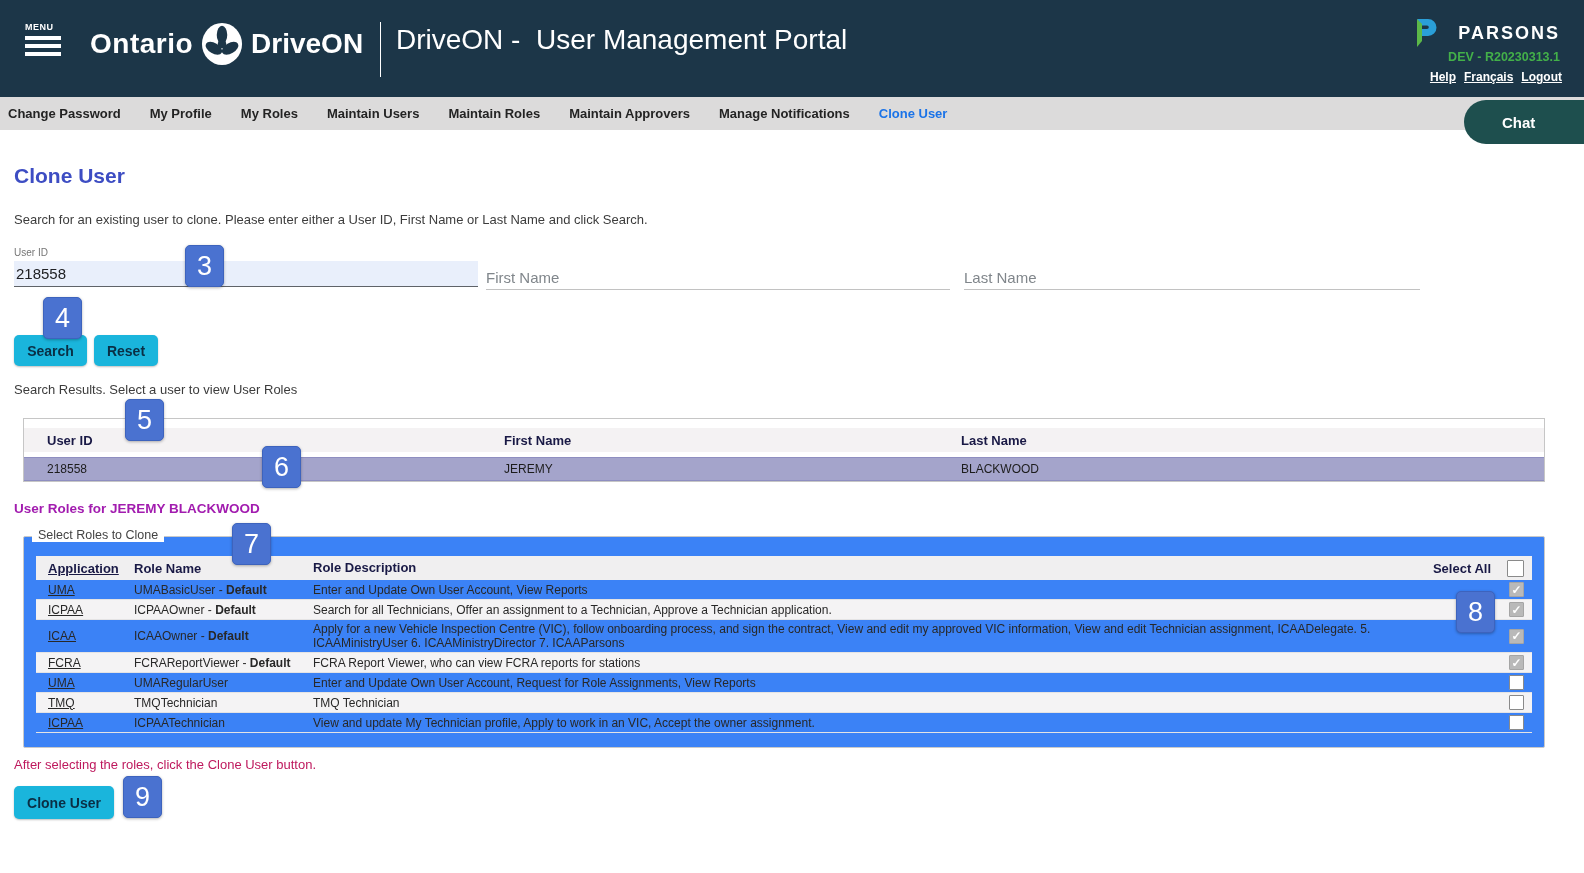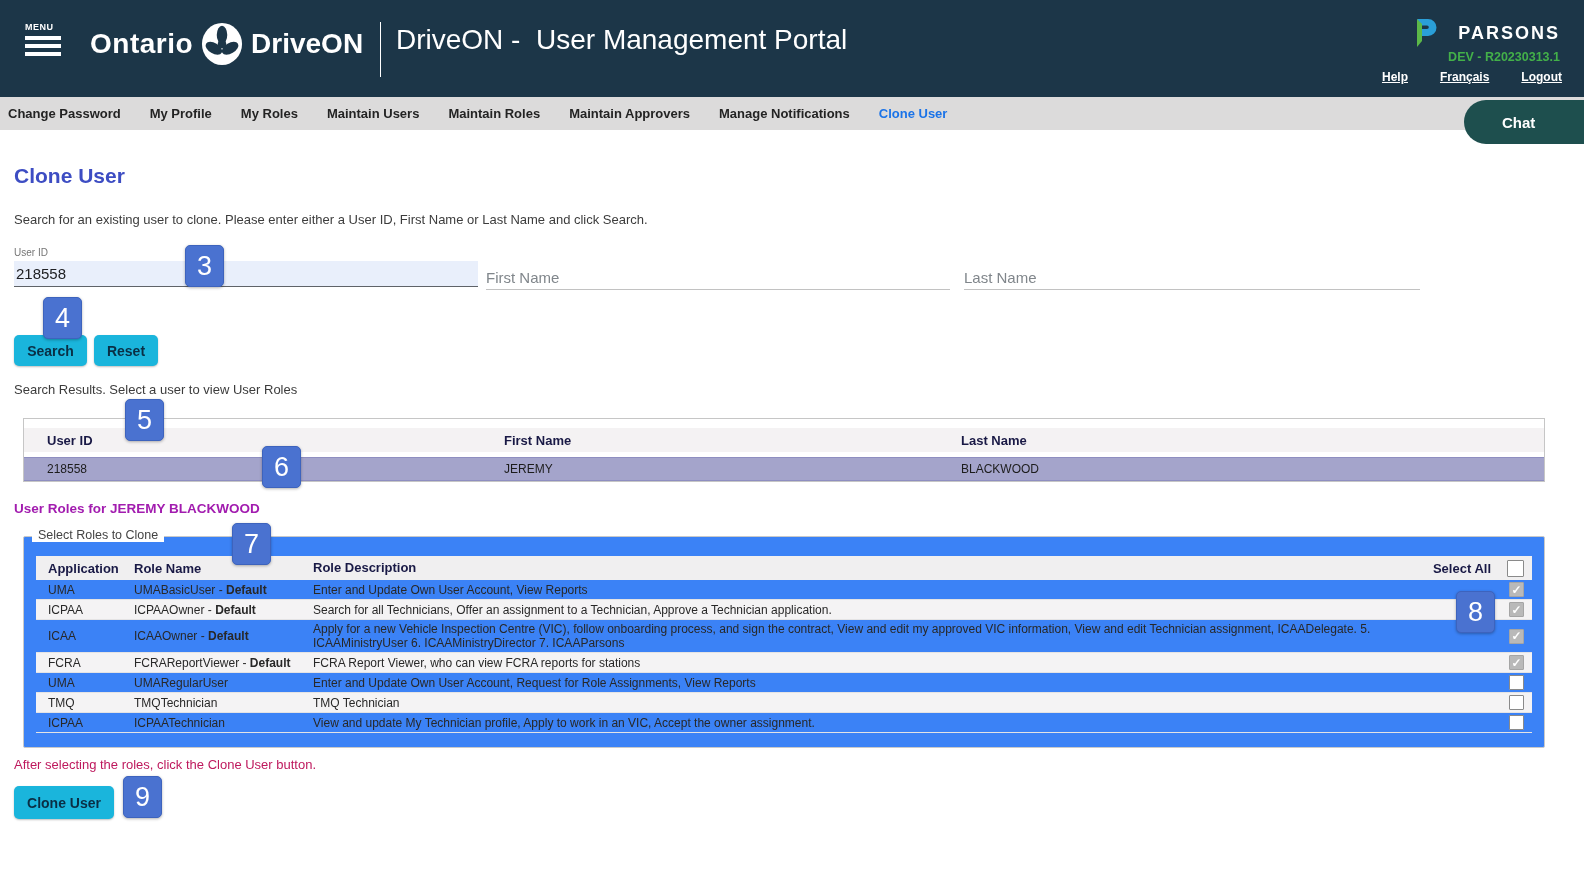--- a/index.html
+++ b/index.html
@@ -13,21 +13,21 @@
   .menu-bars span{display:block;width:36px;height:4px;background:#fff;margin:4px 0;}
   .brand{position:absolute;left:90px;top:22px;display:flex;align-items:center;color:#fff;}
   .brand-ontario{font-size:28px;font-weight:bold;letter-spacing:.5px;}
   .trillium{width:42px;height:44px;margin:0 8px;}
   .brand-driveon{font-size:28px;font-weight:bold;}
   .header-divider{position:absolute;left:380px;top:22px;width:1px;height:55px;background:#fff;}
   .header-title{position:absolute;left:396px;top:24px;color:#fff;font-size:28px;white-space:pre;}
   .parsons{position:absolute;right:24px;top:18px;display:flex;align-items:center;gap:20px;}
   .parsons-word{color:#fff;font-weight:bold;font-size:18px;letter-spacing:2px;}
   .env-label{position:absolute;right:24px;top:50px;color:#43b049;font-size:12.5px;font-weight:bold;}
-  .header-links{position:absolute;right:22px;top:70px;display:flex;gap:32px;}
+  .header-links{position:absolute;right:22px;top:70px;display:flex;gap:8px;}
   .header-link{color:#fff;font-size:12px;font-weight:bold;text-decoration:underline;cursor:pointer;}
 
   
   .nav{position:absolute;top:97px;left:0;width:1584px;height:33px;background:#dcdbdb;
        display:flex;align-items:center;padding-left:8px;box-sizing:border-box;gap:29px;}
   .nav-item{font-size:13px;font-weight:bold;color:#232323;cursor:pointer;text-decoration:none;}
   .nav-item.active{color:#1a73e8;}
   .chat-btn{position:absolute;top:100px;right:-22px;width:142px;height:44px;background:#1e4f4e;
             border-radius:24px;color:#fff;font-weight:bold;font-size:15px;display:flex;
             align-items:center;justify-content:flex-start;padding-left:38px;box-sizing:border-box;cursor:pointer;}
@@ -67,21 +67,21 @@
   .roles-heading{position:absolute;left:14px;top:501px;font-size:13.5px;font-weight:bold;color:#a21caf;}
   .roles-fieldset{position:absolute;left:23px;top:536px;width:1522px;height:212px;border:1px solid #c9c9c9;
                   border-radius:2px;box-sizing:border-box;background:#3b82f6;}
   .roles-legend{position:absolute;top:-9px;left:8px;background:#fff;padding:0 6px;font-size:12.5px;color:#444;}
   .roles-table{margin:19px 12px 0 12px;}
   .roles-hrow{display:flex;align-items:center;height:24px;background:#f0eff0;font-size:13px;
               font-weight:bold;color:#191945;}
   .roles-row{display:flex;align-items:center;font-size:12px;color:#282828;border-bottom:1px solid #e4e3e4;
              min-height:19px;}
   .roles-row.alt{background:#f4f3f4;}
-  .rl-c1{width:98px;padding-left:12px;box-sizing:border-box;flex-shrink:0;}
+  .rl-c1{width:98px;padding-left:12px;box-sizing:border-box;flex-shrink:0;text-decoration:underline;}
   .rl-c2{width:179px;box-sizing:border-box;flex-shrink:0;}
   .rl-c3{flex:1;line-height:14px;padding:2px 6px 2px 0;box-sizing:border-box;}
   .rl-c4{width:128px;display:flex;align-items:center;justify-content:flex-end;gap:16px;
          padding-right:8px;box-sizing:border-box;flex-shrink:0;}
   .cb{width:15px;height:15px;border:1px solid #8a8a8a;background:#fff;box-sizing:border-box;
       display:flex;align-items:center;justify-content:center;cursor:pointer;border-radius:1px;}
   .cb.large{width:17px;height:17px;}
   .cb.checked{background:#b9b9b9;border-color:#a5a5a5;color:#fff;font-size:12px;font-weight:bold;}
   .cb.checked::after{content:"\2713";}
 

